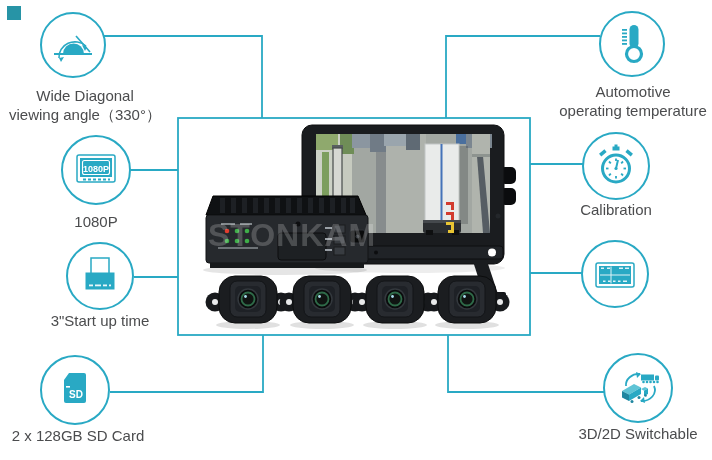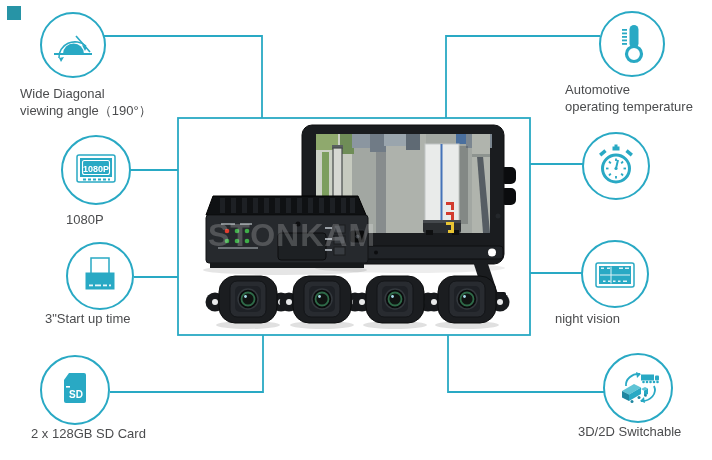--- a/index.html
+++ b/index.html
@@ -1,21 +1,21 @@
 <!DOCTYPE html>
 <html><head>
 <meta charset="utf-8">
 <style>
   html,body{margin:0;padding:0;background:#ffffff;}
   #stage{position:relative;width:712px;height:460px;background:#ffffff;overflow:hidden;
          font-family:"Liberation Sans",sans-serif;}
   .layer{position:absolute;left:0;top:0;}
   .circle{position:absolute;box-sizing:border-box;background:#fff;border:2.5px solid #29a9c4;
           border-radius:50%;display:flex;align-items:center;justify-content:center;z-index:3;}
-  .lbl{position:absolute;font-size:13px;line-height:1.28;color:#4b4c4e;z-index:3;margin-left:20px;}
+  .lbl{position:absolute;text-align:center;font-size:15px;line-height:1.28;color:#4b4c4e;z-index:3;}
   .corner-sq{position:absolute;left:7px;top:6px;width:14px;height:14px;background:#2794a6;z-index:4;}
   svg{display:block;}
 </style>
 </head>
 <body>
 
 <div id="stage">
 
   <div class="corner-sq"></div>
 
@@ -289,37 +289,37 @@
         <polygon points="30,26.8 34,24.5 34,30 30,32" fill="#29a9c4"></polygon>
         <circle cx="18" cy="37.5" r="1.5" fill="#1f86a0"></circle>
         <circle cx="25" cy="33.5" r="1.5" fill="#1f86a0"></circle>
         <circle cx="31.5" cy="31.5" r="1.3" fill="#1f86a0"></circle>
       </g>
     </svg>
   </div>
 
   <div class="lbl" style="left:0px;top:86px;width:170px">
     <div>Wide Diagonal</div>
-      <div>viewing angle（190°）</div>
+      <div>viewing angle（330°）</div>
   </div>
   <div class="lbl" style="left:46px;top:212px;width:100px">
     <div>1080P</div>
   </div>
   <div class="lbl" style="left:25px;top:311px;width:150px">
     <div>3"Start up time</div>
   </div>
-  <div class="lbl" style="left:11px;top:426px;width:150px">
+  <div class="lbl" style="left:3px;top:426px;width:150px">
     <div>2 x 128GB SD Card</div>
   </div>
   <div class="lbl" style="left:545px;top:82px;width:176px">
     <div>Automotive</div>
       <div>operating temperature</div>
   </div>
   <div class="lbl" style="left:536px;top:200px;width:160px">
+      <div>Calibration</div>
   </div>
   <div class="lbl" style="left:535px;top:311px;width:160px">
-      <div>night vision</div>
   </div>
   <div class="lbl" style="left:558px;top:424px;width:160px">
     <div>3D/2D Switchable</div>
   </div>
 
 </div>
 
 </body></html>

